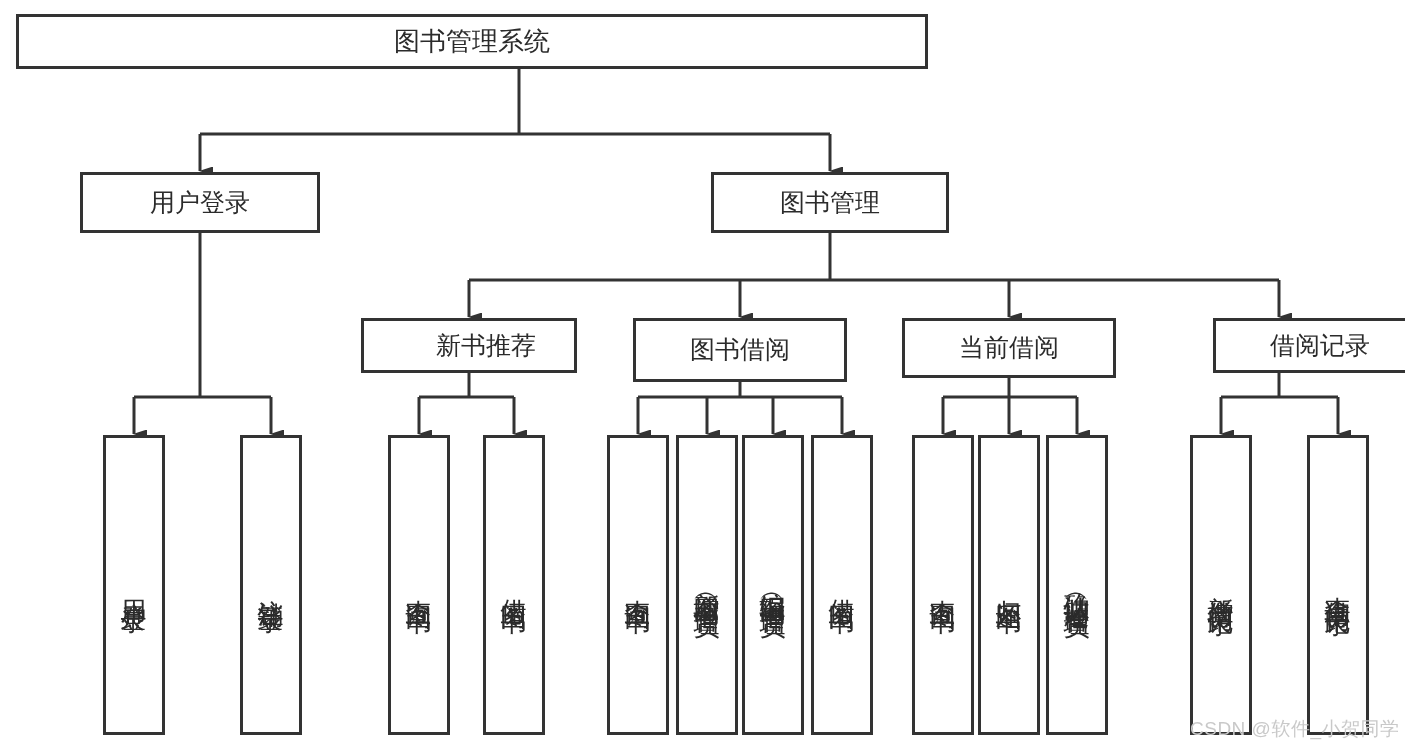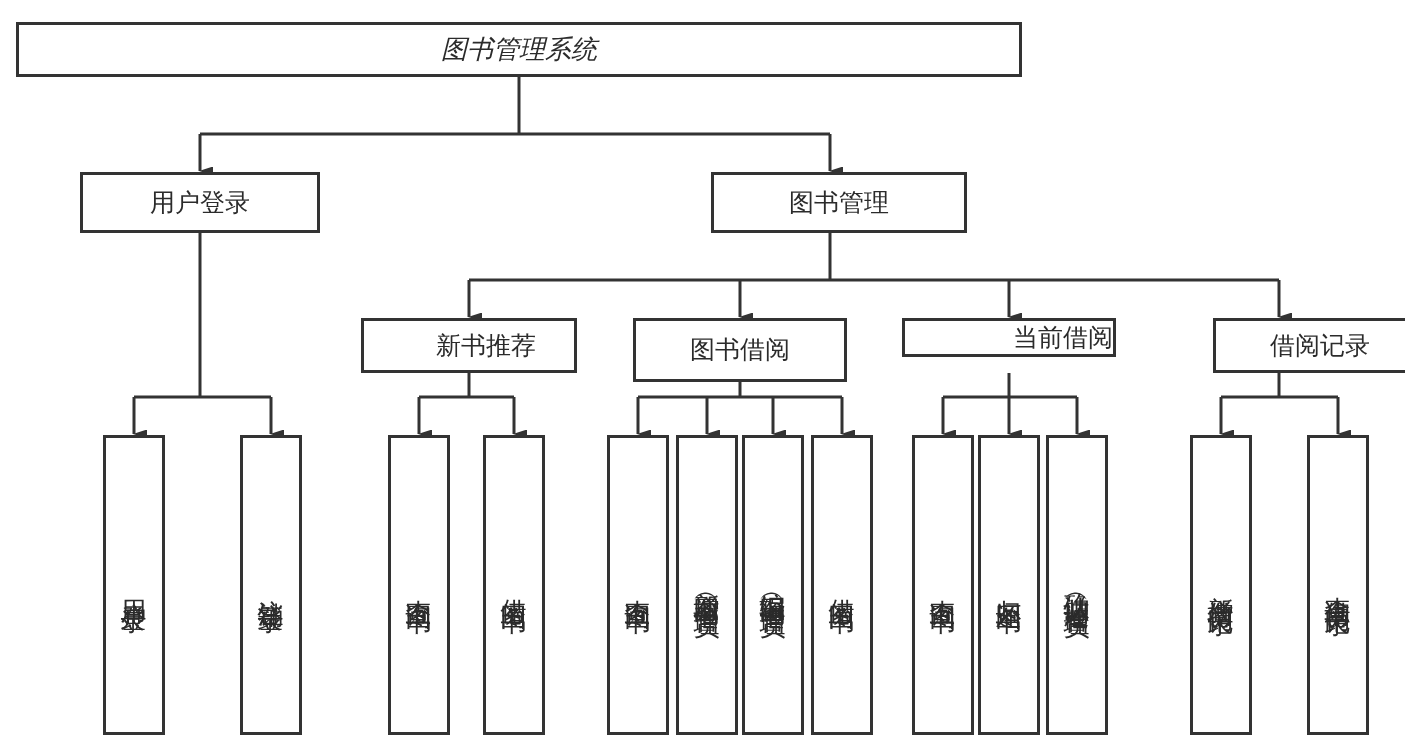--- a/index.html
+++ b/index.html
@@ -111,36 +111,36 @@
         <line x1="1009" y1="397" x2="1009" y2="434" marker-end="url(#arrowhead)"></line>
         <line x1="1077" y1="397" x2="1077" y2="434" marker-end="url(#arrowhead)"></line>
         <line x1="1279" y1="373" x2="1279" y2="397"></line>
         <line x1="1221" y1="397" x2="1338" y2="397"></line>
         <line x1="1221" y1="397" x2="1221" y2="434" marker-end="url(#arrowhead)"></line>
         <line x1="1338" y1="397" x2="1338" y2="434" marker-end="url(#arrowhead)"></line>
       </g>
   </svg>
 
   <div id="node-layer">
-      <div class="node horizontal root" style="left: 16px; top: 22px; width: 1006px; height: 55px; font-style: italic;">
+      <div class="node horizontal root" style="left: 16px; top: 14px; width: 912px; height: 55px;">
         <div class="node-label">图书管理系统</div>
       </div>
       <div class="node horizontal" style="left: 80px; top: 172px; width: 240px; height: 61px;">
         <div class="node-label">用户登录</div>
       </div>
-      <div class="node horizontal" style="left: 711px; top: 172px; width: 256px; height: 61px;">
+      <div class="node horizontal" style="left: 711px; top: 172px; width: 238px; height: 61px;">
         <div class="node-label">图书管理</div>
       </div>
       <div class="node horizontal" style="left: 361px; top: 318px; width: 216px; height: 55px; padding-left: 34px;">
         <div class="node-label">新书推荐</div>
       </div>
       <div class="node horizontal" style="left: 633px; top: 318px; width: 214px; height: 64px;">
         <div class="node-label">图书借阅</div>
       </div>
-      <div class="node horizontal" style="left: 902px; top: 318px; width: 214px; height: 39px; justify-content: flex-end;">
+      <div class="node horizontal" style="left: 902px; top: 318px; width: 214px; height: 60px;">
         <div class="node-label">当前借阅</div>
       </div>
       <div class="node horizontal" style="left: 1213px; top: 318px; width: 214px; height: 55px;">
         <div class="node-label">借阅记录</div>
       </div>
       <div class="node vertical" style="left: 103px; top: 435px; width: 62px; height: 300px;">
         <div class="node-label">用户登录</div>
       </div>
       <div class="node vertical" style="left: 240px; top: 435px; width: 62px; height: 300px;">
         <div class="node-label">注销登录</div>
@@ -173,14 +173,15 @@
         <div class="node-label">确认归还（管理员）</div>
       </div>
       <div class="node vertical" style="left: 1190px; top: 435px; width: 62px; height: 300px;">
         <div class="node-label">新增借阅记录</div>
       </div>
       <div class="node vertical" style="left: 1307px; top: 435px; width: 62px; height: 300px;">
         <div class="node-label">查询借阅记录</div>
       </div>
     </div>
 
+  <div class="watermark" style="left: 1190px; top: 716px;">CSDN @软件_小贺同学</div>
 
 </div>
 
 </body></html>

